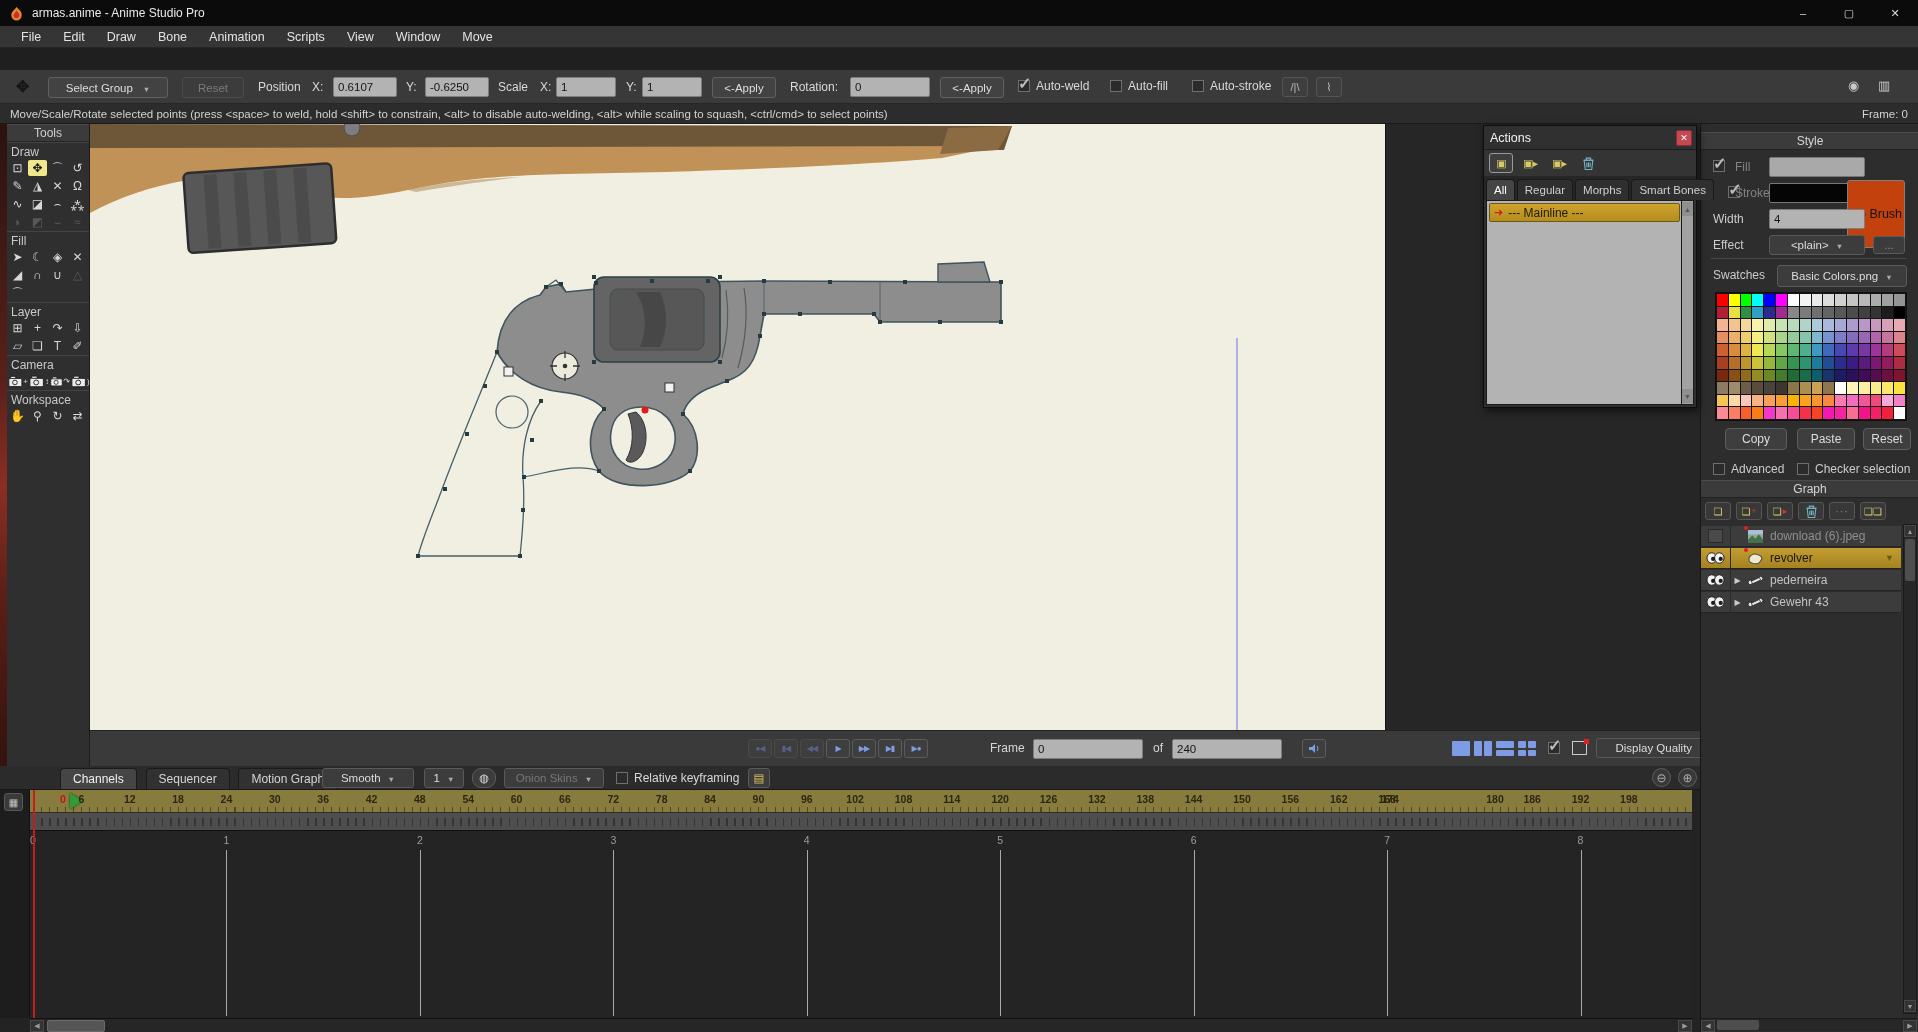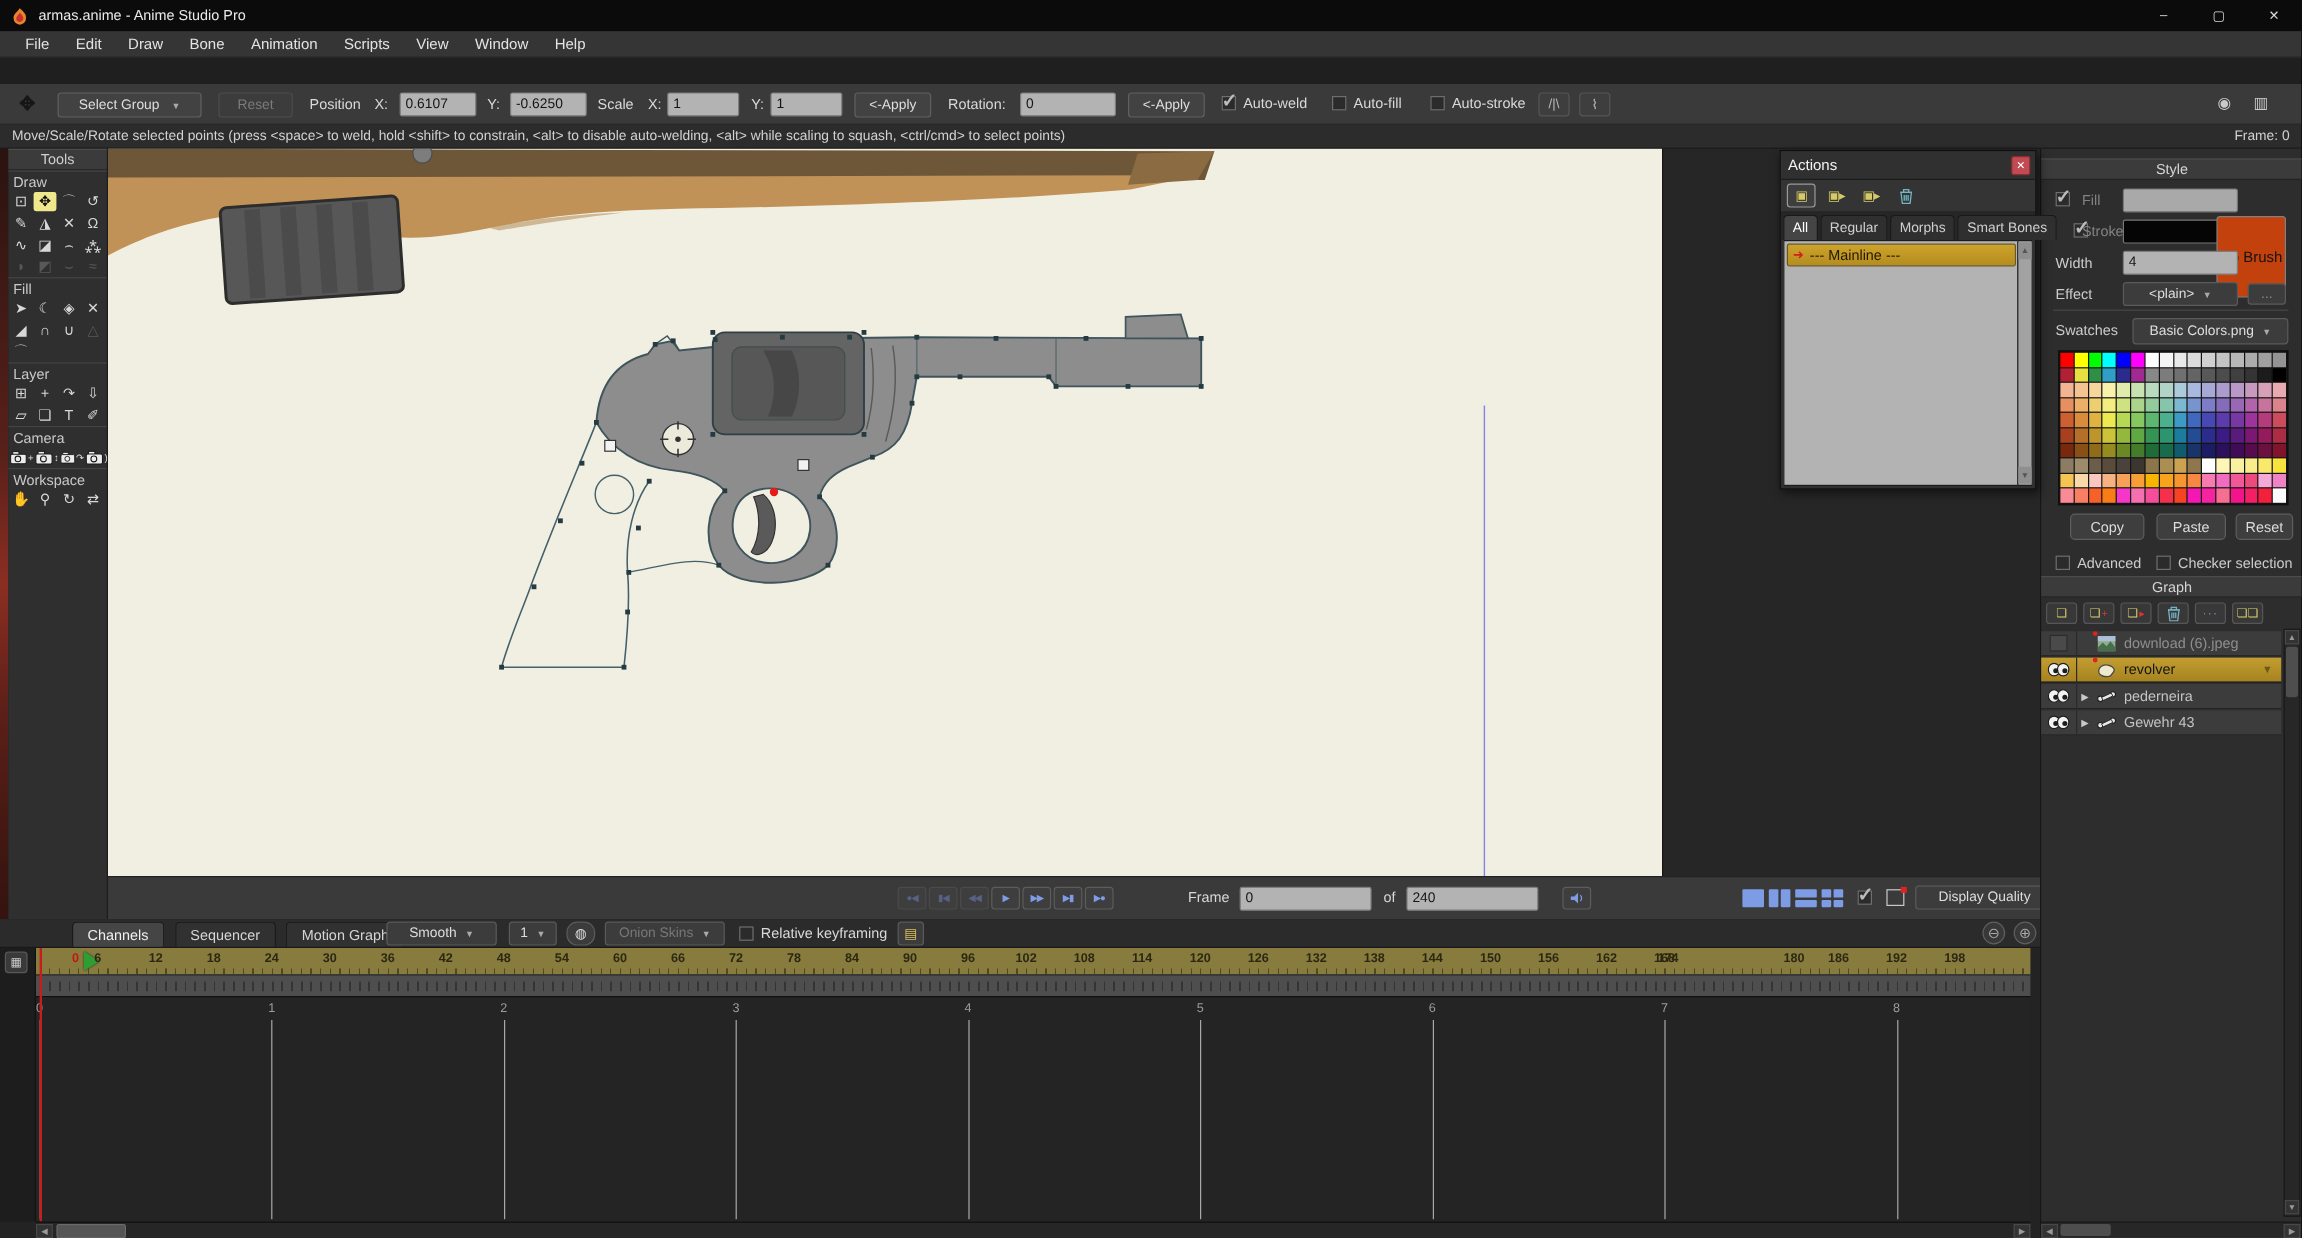--- a/index.html
+++ b/index.html
@@ -181,21 +181,21 @@
 
   <div class="abs" id="menubar">
       <div class="menu-item">File</div>
       <div class="menu-item">Edit</div>
       <div class="menu-item">Draw</div>
       <div class="menu-item">Bone</div>
       <div class="menu-item">Animation</div>
       <div class="menu-item">Scripts</div>
       <div class="menu-item">View</div>
       <div class="menu-item">Window</div>
-      <div class="menu-item">Help</div>
+      <div class="menu-item">Move</div>
     </div>
 
 
   <div class="abs" id="tooloptions">
     <span class="abs" style="left:16px;top:7px;font-size:16px;color:#161616;font-weight:bold;">✥</span>
     <div class="btn" style="left:48px;width:120px;">
       <span>Select Group</span>
         <span class="caret" style="margin-left:10px;"></span>
     </div>
     <div class="btn disabled" style="left:182px;width:62px;">Reset</div>

